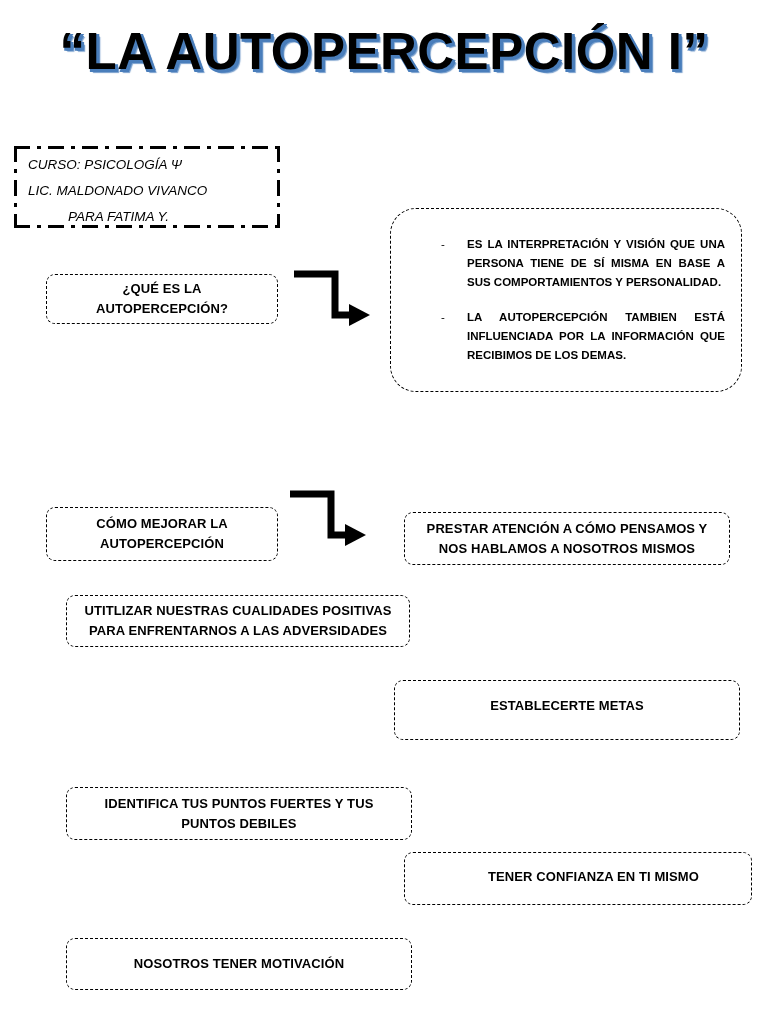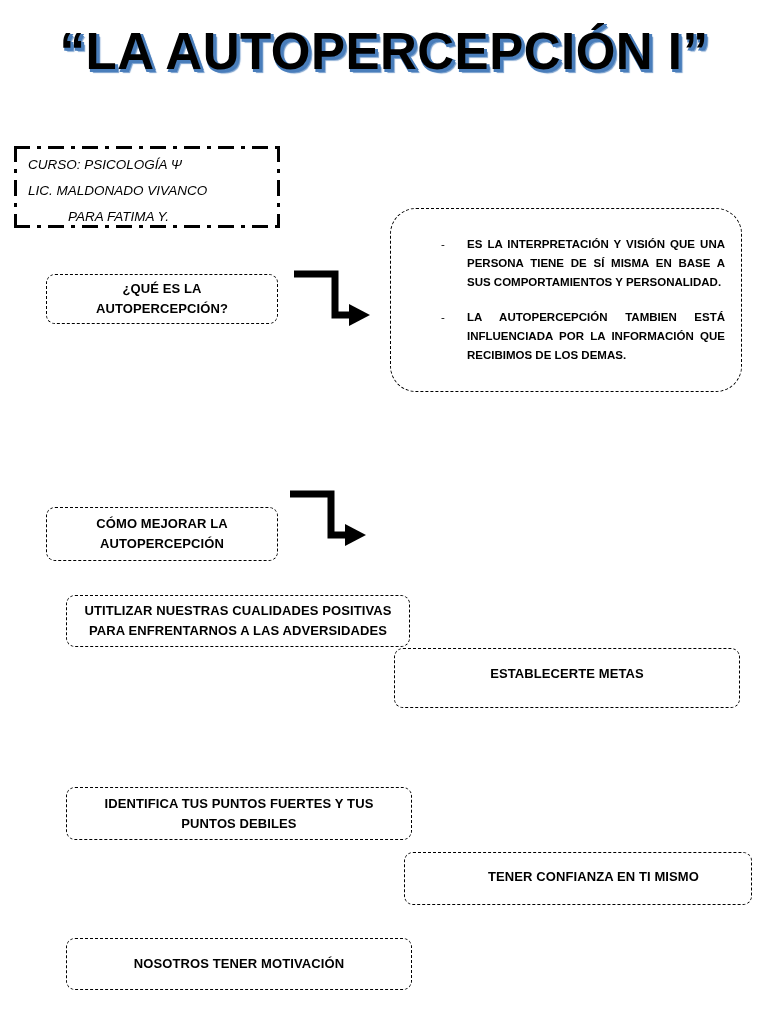--- a/index.html
+++ b/index.html
@@ -131,21 +131,21 @@
     position: absolute;
     left: 0;
     top: 0;
     font-weight: normal;
     font-size: 11.5px;
   }
 
   #box-attention  { left: 404px; top: 512px; width: 326px; height: 53px; }
   #box-qualities  { left: 66px;  top: 595px; width: 344px; height: 52px; }
 
-  #box-goals      { left: 394px; top: 648px; width: 346px; height: 60px;
+  #box-goals      { left: 394px; top: 680px; width: 346px; height: 60px;
                     align-items: flex-start; padding-top: 15px; }
   #box-identify   { left: 66px;  top: 787px; width: 346px; height: 53px; }
   #box-confidence { left: 404px; top: 852px; width: 348px; height: 53px;
                     align-items: flex-start; padding-top: 14px; padding-left: 31px; }
   #box-motivation { left: 66px;  top: 938px; width: 346px; height: 52px;
                     align-items: flex-start; padding-top: 15px; }
 
   
   .arrow { position: absolute; }
   #arrow-1 { left: 292px; top: 268px; }
@@ -194,20 +194,23 @@
     <span class="txt">CÓMO MEJORAR LA<br>AUTOPERCEPCIÓN</span>
   </div>
 
   <div class="arrow" id="arrow-2">
     <svg width="80" height="62" viewBox="0 0 80 62" xmlns="http://www.w3.org/2000/svg">
       <path d="M 2 6 L 43 6 L 43 47 L 60 47" fill="none" stroke="#000000" stroke-width="7" stroke-linecap="butt" stroke-linejoin="miter"></path>
       <path d="M 57 36 L 78 47 L 57 58 Z" fill="#000000"></path>
     </svg>
   </div>
 
+  <div class="fbox" id="box-attention">
+    <span class="txt">PRESTAR ATENCIÓN A CÓMO PENSAMOS Y<br>NOS HABLAMOS A NOSOTROS MISMOS</span>
+  </div>
 
   <div class="fbox" id="box-qualities">
     <span class="txt">UTITLIZAR NUESTRAS CUALIDADES POSITIVAS<br>PARA ENFRENTARNOS A LAS ADVERSIDADES</span>
   </div>
 
   <div class="fbox" id="box-goals">
     <span class="txt">ESTABLECERTE METAS</span>
   </div>
 
   <div class="fbox" id="box-identify">

